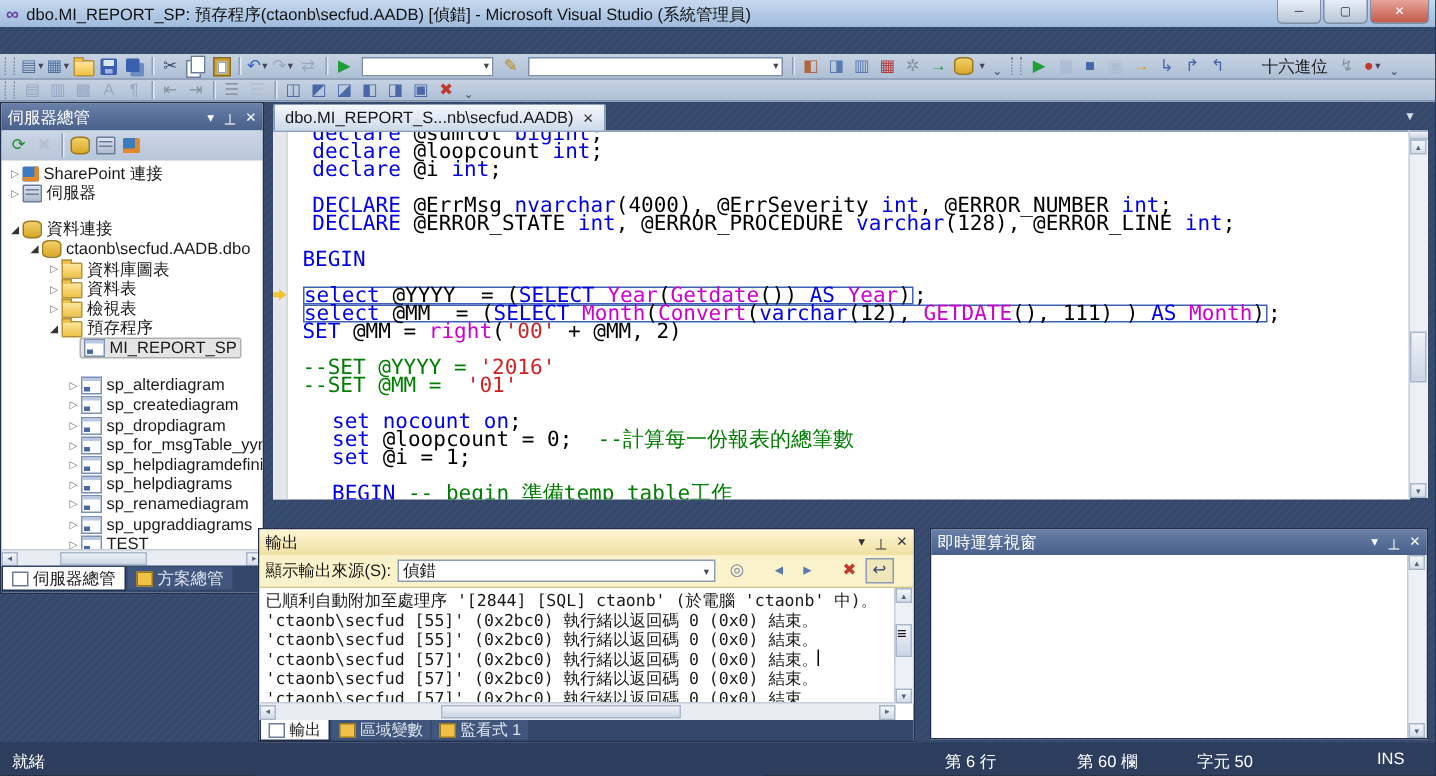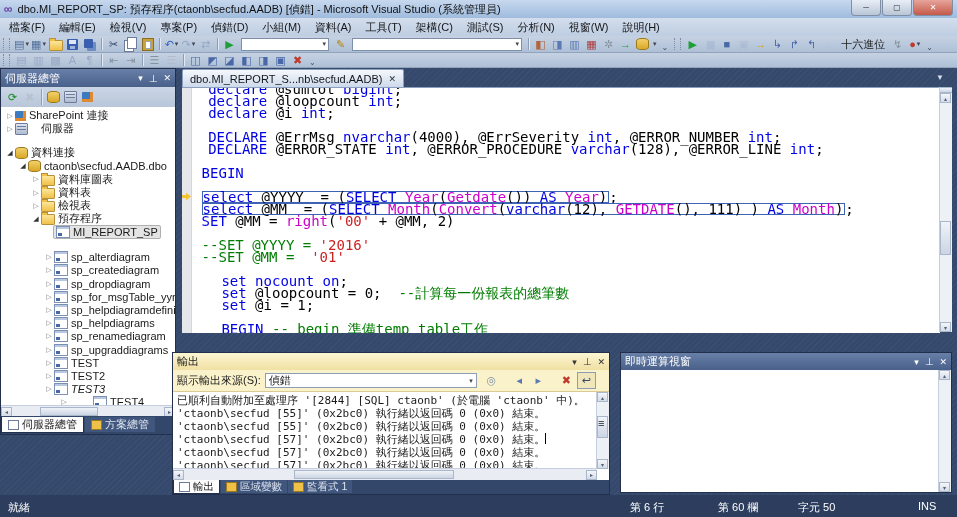--- a/index.html
+++ b/index.html
@@ -132,35 +132,20 @@
   <div class="titlebar">
     <span class="vs-logo">∞</span>
     <span class="title-text">dbo.MI_REPORT_SP: 預存程序(ctaonb\secfud.AADB) [偵錯] - Microsoft Visual Studio (系統管理員)</span>
     <div class="win-controls" id="win-controls">
         <span class="win-btn">─</span>
         <span class="win-btn">▢</span>
         <span class="win-btn close">✕</span>
       </div>
   </div>
 
-  <div class="menubar" id="menubar">
-      <span class="menu-item">檔案(F)</span>
-      <span class="menu-item">編輯(E)</span>
-      <span class="menu-item">檢視(V)</span>
-      <span class="menu-item">專案(P)</span>
-      <span class="menu-item">偵錯(D)</span>
-      <span class="menu-item">小組(M)</span>
-      <span class="menu-item">資料(A)</span>
-      <span class="menu-item">工具(T)</span>
-      <span class="menu-item">架構(C)</span>
-      <span class="menu-item">測試(S)</span>
-      <span class="menu-item">分析(N)</span>
-      <span class="menu-item">視窗(W)</span>
-      <span class="menu-item">說明(H)</span>
-    </div>
 
   <div class="toolbar tb1" id="tb1">
       <span class="tb-grip"></span>
       <span class="tb-btn">
         <span class="g" style="color: rgb(84, 113, 158);">▤</span>
         <span class="dd">▾</span>
       </span>
       <span class="tb-btn">
         <span class="g" style="color: rgb(84, 113, 158);">▦</span>
         <span class="dd">▾</span>
@@ -322,21 +307,21 @@
       </span>
       <span class="tb-btn">
         <span class="g" style="color: rgb(74, 104, 168);">▣</span>
       </span>
       <span class="tb-btn">
         <span class="g" style="color: rgb(192, 57, 43);">✖</span>
       </span>
       <span class="tb-overflow">⌄</span>
     </div>
 
-  <div class="panel" style="left:0;top:68px;width:176px;height:367px;">
+  <div class="panel" style="left:0;top:68px;width:176px;height:328px;">
     <div class="panel-header blue">
       <span class="panel-title">伺服器總管</span>
       <span class="hdr-ctl">
         <span>▾</span>
         <span class="pin-icon">⊤</span>
         <span>✕</span>
       </span>
     </div>
     <div class="se-toolbar" id="se-toolbar">
         <span class="tb-btn">
@@ -359,21 +344,21 @@
     <div class="tree" id="se-tree">
         <div class="tree-row" style="padding-left: 4px;">
           <span class="tw-exp">▷</span>
           <span style="display: flex; align-items: center;">
             <span class="ic ic-sharepoint"></span>
             <span class="tree-label">SharePoint 連接</span>
           </span>
         </div>
         <div class="tree-row" style="padding-left: 4px;">
           <span class="tw-exp">▷</span>
-          <span style="display: flex; align-items: center; gap: 10px;">
+          <span style="display: flex; align-items: center;">
             <span class="ic ic-server"></span>
             <span class="tree-label">伺服器</span>
           </span>
         </div>
         <div class="tree-row" style="padding-left: 4px; margin-top: 11px;">
           <span class="tw-exp open">◢</span>
           <span style="display: flex; align-items: center;">
             <span class="ic ic-db"></span>
             <span class="tree-label">資料連接</span>
           </span>

